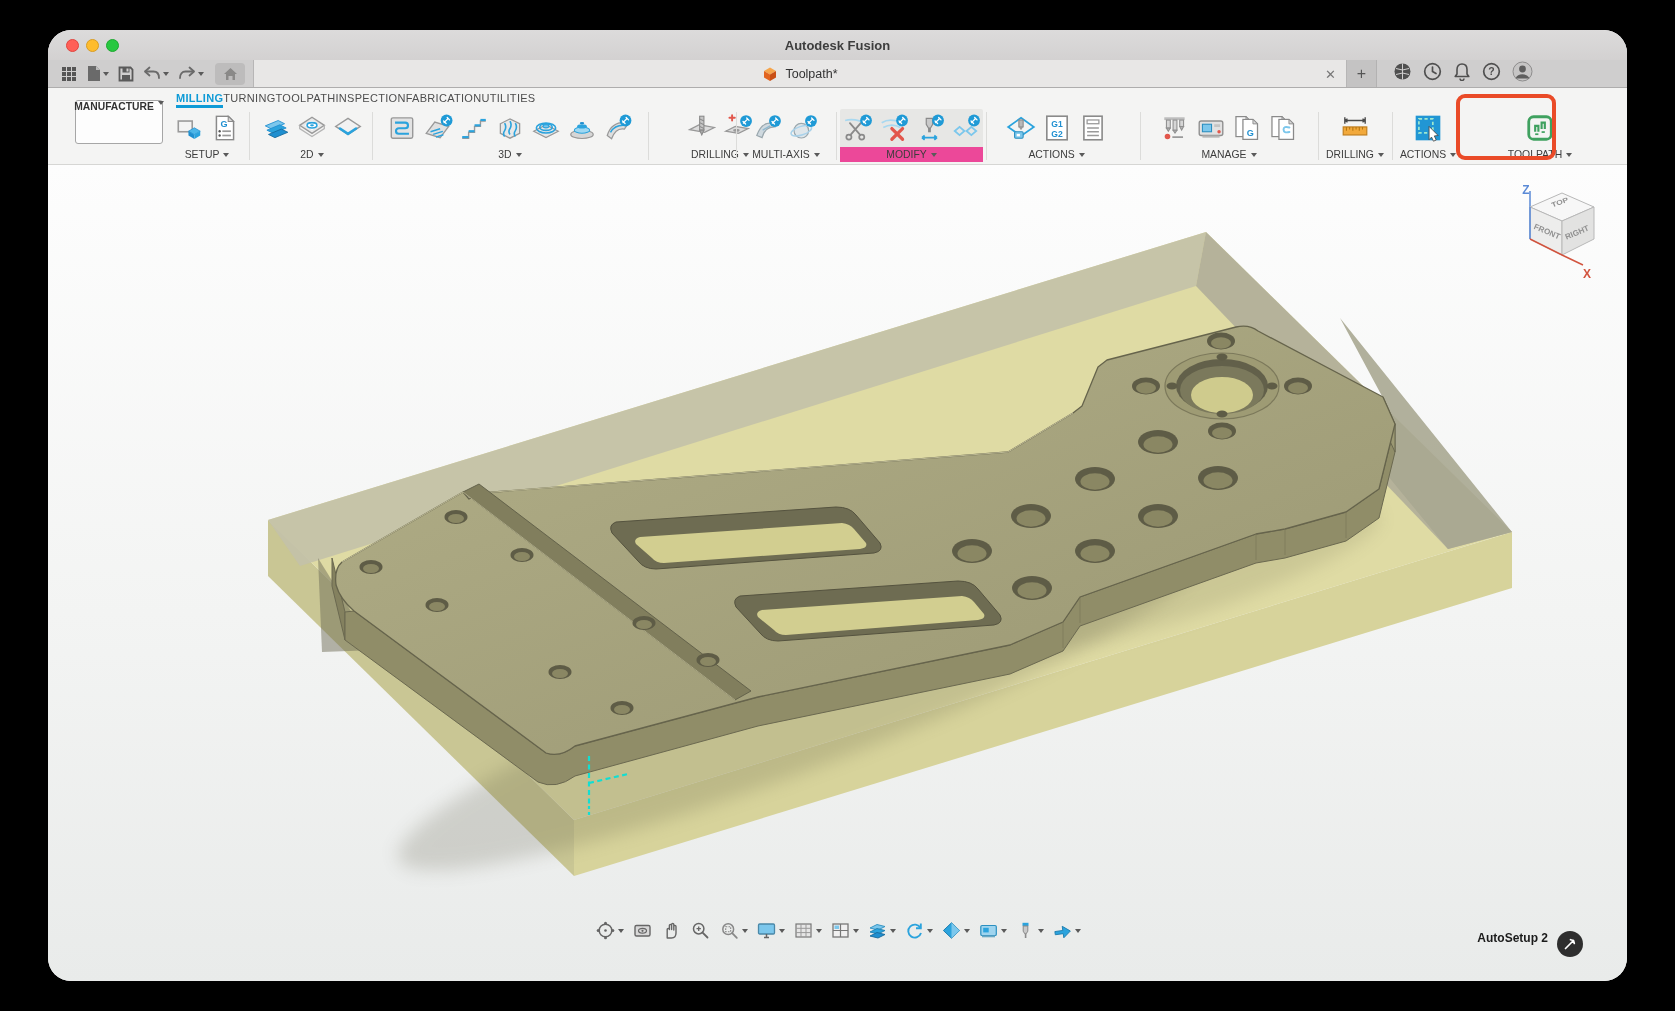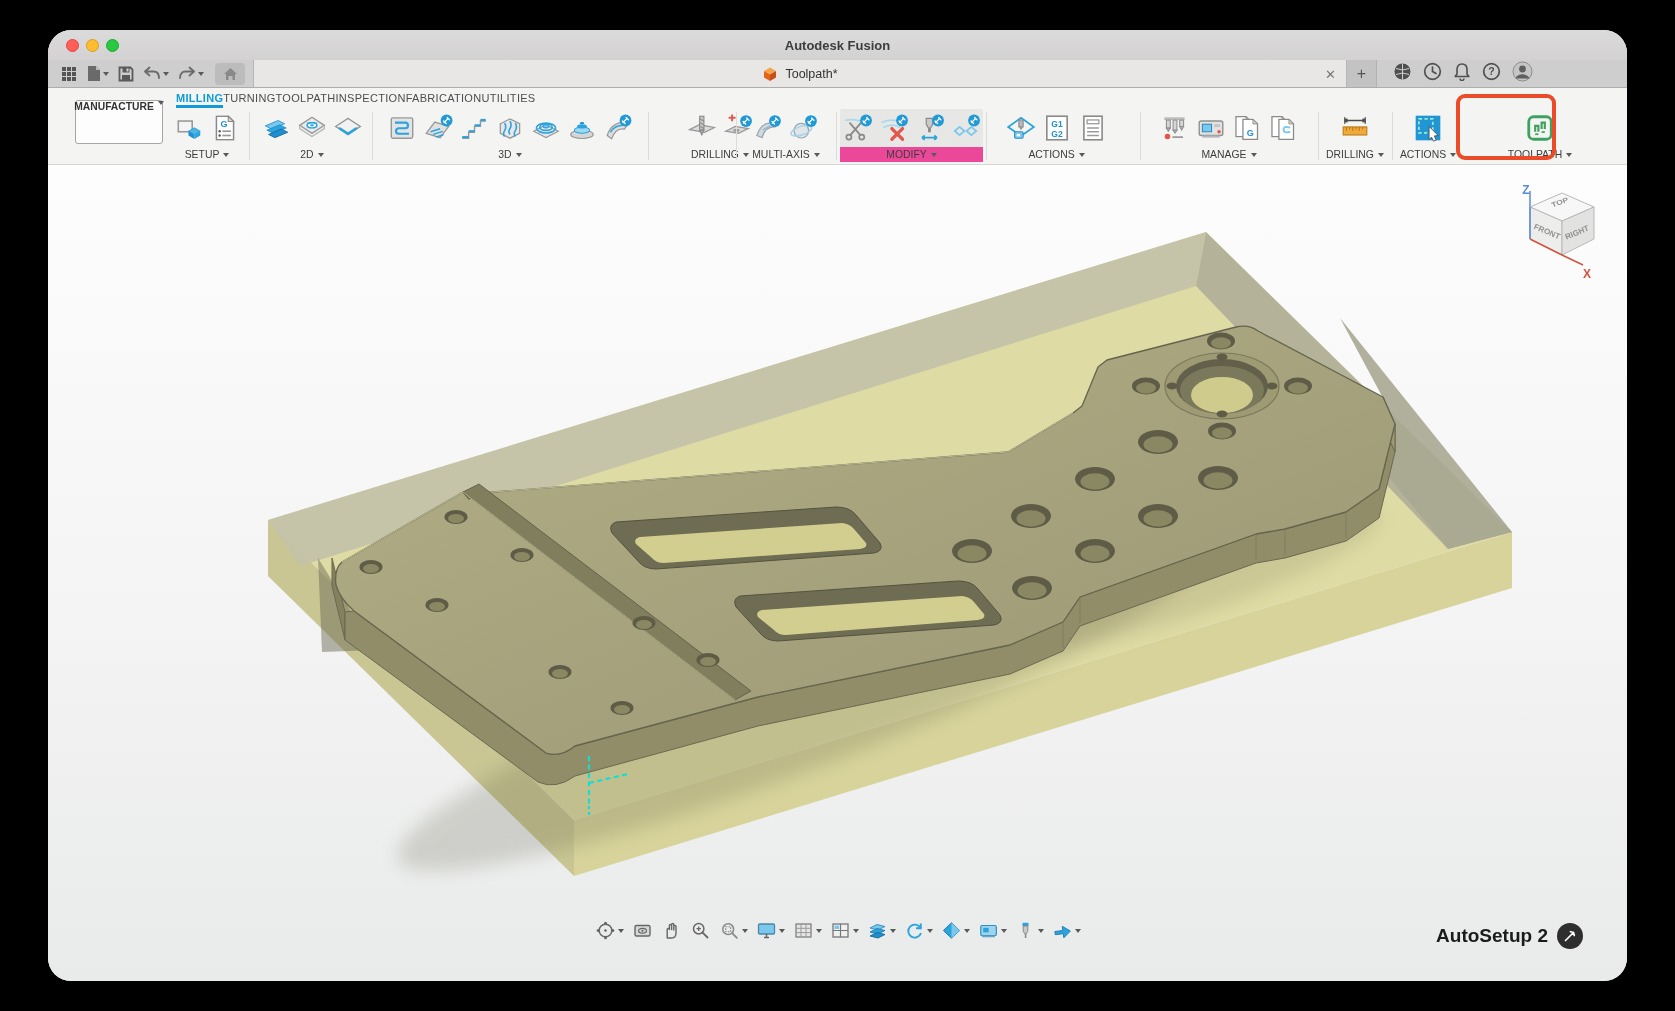--- a/index.html
+++ b/index.html
@@ -41,21 +41,21 @@
   .redbox{position:absolute;left:1408px;top:6px;width:100px;height:66px;border:4px solid #ea4b28;border-radius:9px;pointer-events:none}
   .ric{width:30px;height:30px;flex:0 0 auto}
 
   
   .viewport{flex:1;position:relative;background:linear-gradient(180deg,#fdfdfd 0%,#f3f4f3 55%,#e9ebea 100%);overflow:hidden}
   .scene{position:absolute;inset:0;width:100%;height:100%}
   .viewcube{position:absolute;top:16px;right:20px;width:90px;height:110px}
   .navbar{position:absolute;left:50%;bottom:40px;transform:translateX(-50%);display:flex;align-items:center;gap:8px}
   .nitem{display:flex;align-items:center;gap:2px}
   .nic{width:21px;height:21px}
-  .autosetup{position:absolute;right:44px;bottom:32px;display:flex;align-items:center;gap:9px;font-size:19px;font-weight:700;color:#1b1b1b}
+  .autosetup{position:absolute;right:44px;bottom:24px;display:flex;align-items:flex-start;gap:9px;font-size:12px;font-weight:700;color:#1b1b1b}
   .asbadge{width:26px;height:26px;border-radius:50%;background:#2e2e2e;display:flex;align-items:center;justify-content:center}
 </style>
 </head>
 <body>
 
 <svg width="0" height="0" style="position:absolute">
   <defs>
     <symbol id="bdg" viewBox="0 0 12 12">
       <circle cx="6" cy="6" r="5.5" fill="#1f9ad6"></circle>
       <path d="M3.6 8 L7.4 4.2 M6.6 3.2 l2.2 2.2 M3.2 6.4 l2.4 2.4" stroke="#fff" stroke-width="1.2" fill="none" stroke-linecap="round"></path>

